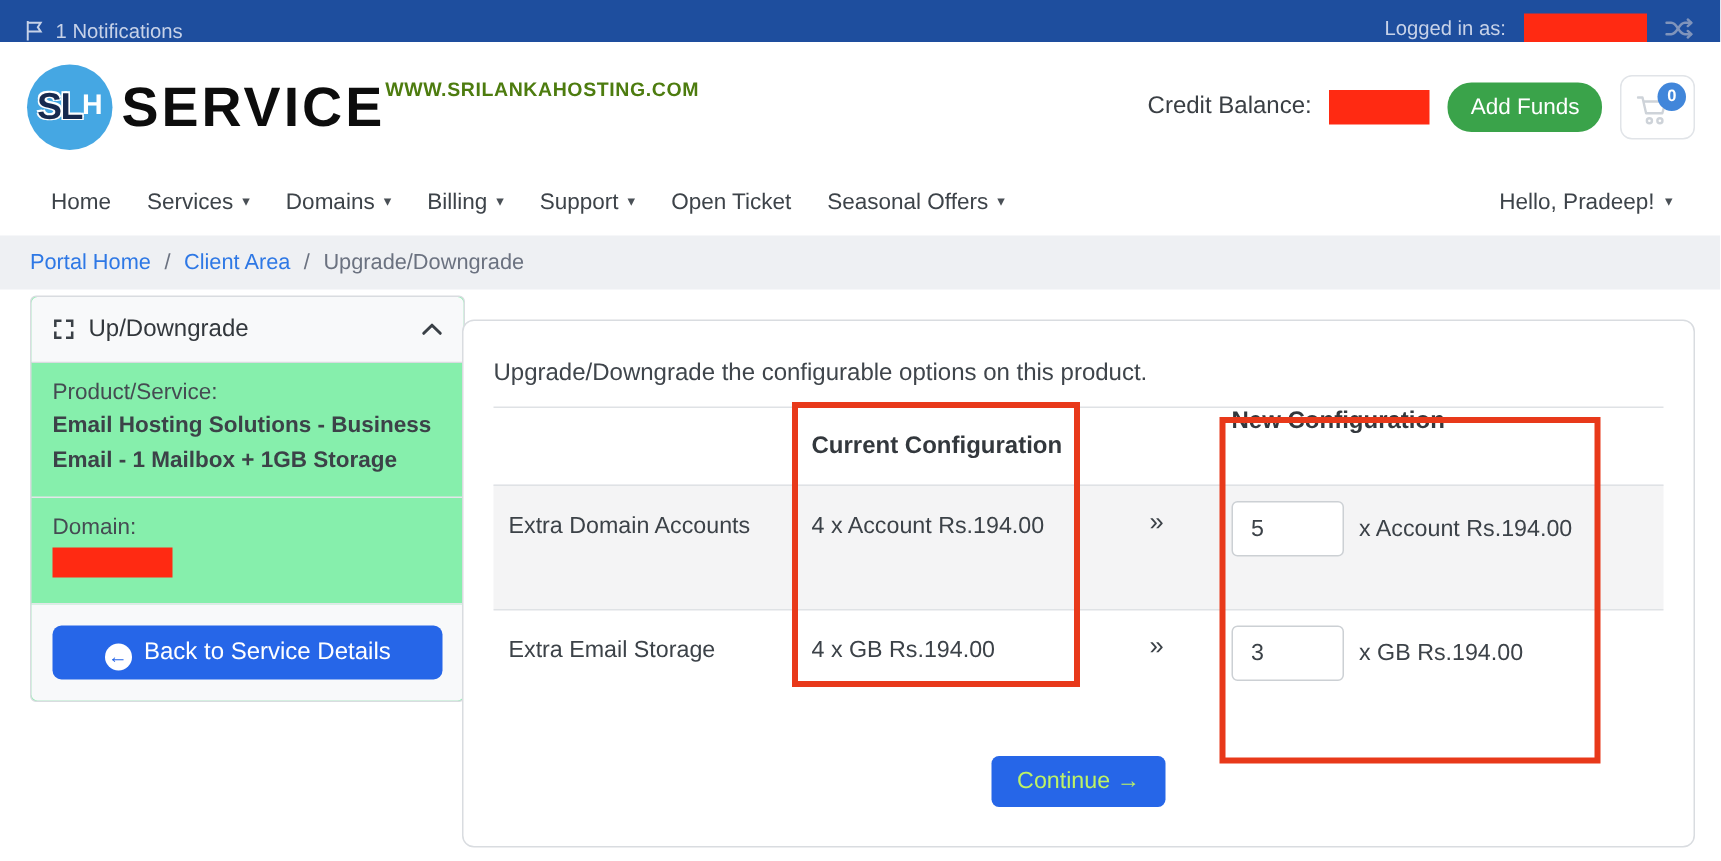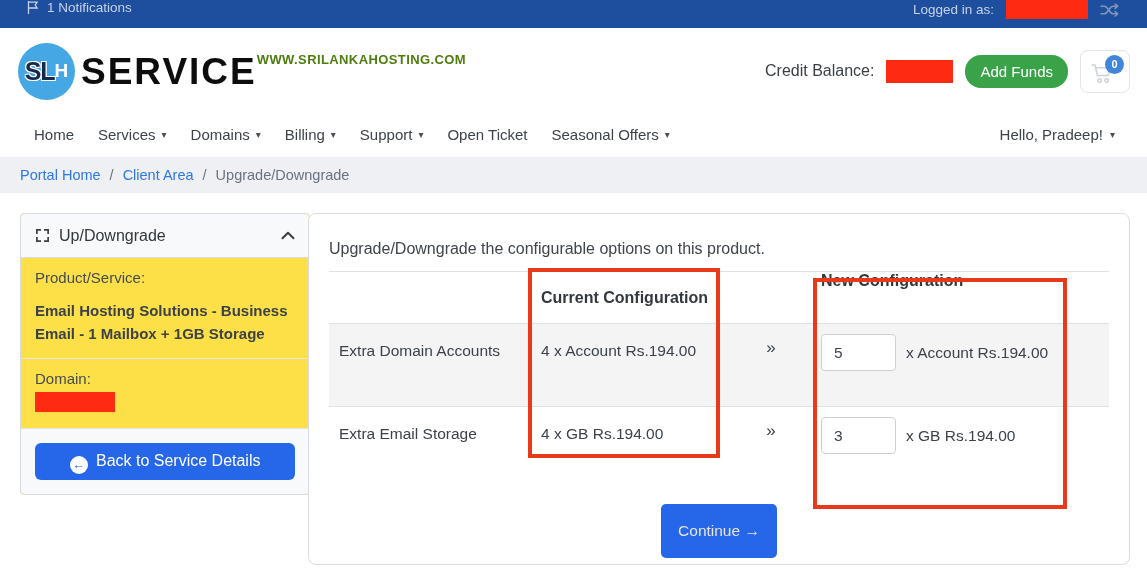--- a/index.html
+++ b/index.html
@@ -7,21 +7,21 @@
   #frame {
     position:relative; width:1147px; height:574px; overflow:hidden;
     background:#fff; font-family:"Liberation Sans", sans-serif;
     -webkit-font-smoothing:antialiased;
   }
 
   
   .topbar {
     position:absolute; left:0; top:0; width:100%; height:28px;
     background:var(--topbar-blue, #1e4e9e); color:#c7d2e8;
-    display:flex; align-items:flex-start; padding:0 26px; font-size:13.5px;
+    display:flex; align-items:flex-end; padding:0 16px; font-size:13.5px;
   }
   .topbar-left { display:flex; align-items:center; gap:7px; }
   .topbar-right { margin-left:auto; display:flex; align-items:center; gap:12px; }
   .redact { background:var(--redaction-red, #ff2a12); display:inline-block; }
   .redact.topbar-redact { width:82px; height:19px; }
   .shuffle-icon svg { display:block; }
 
   
   .site-header {
     position:absolute; left:0; top:29px; width:100%; height:84px; background:#fff;
@@ -76,32 +76,32 @@
   
   .breadcrumb {
     position:absolute; left:0; top:157px; width:100%; height:36px;
     background:#eef0f3; display:flex; align-items:center; gap:9px;
     padding:0 20px; font-size:14.5px; color:#6b7280;
   }
   .crumb-link { color:var(--link-blue, #2e78e5); cursor:pointer; text-decoration:none; }
 
   
   .sidebar-card {
-    position:absolute; left:20px; top:213px; width:290px;
-    background:#fde047; border:1px solid #d9dce0; border-radius:4px;
+    position:absolute; left:20px; top:197px; width:290px;
+    background:#86efac; border:1px solid #d9dce0; border-radius:4px;
   }
   .sidebar-header {
     height:44px; background:#f8f9fa; border-bottom:1px solid #d9dce0;
     border-radius:4px 4px 0 0; display:flex; align-items:center; gap:9px;
     padding:0 14px; font-size:16px; color:#32373c; cursor:pointer;
   }
   .sidebar-header .chev { margin-left:auto; display:flex; }
   .sidebar-section { padding:11px 14px 13px; font-size:15px; color:#454b52; }
   .sidebar-section.bordered { border-bottom:1px solid #e3e6e9; }
-  .product-name { font-weight:700; color:#3c4248; line-height:23px; margin-top:13px; }
+  .product-name { font-weight:700; color:#3c4248; line-height:23px; margin-top:2px; }
   .redact.domain-redact { width:80px; height:20px; margin-top:5px; }
   .sidebar-footer { background:#f8f9fa; padding:14px; border-radius:0 0 4px 4px; }
   .back-btn {
     width:100%; background:var(--primary-button-blue, #2666e8); color:#fff;
     border:none; border-radius:6px; font-size:16px; line-height:23px;
     padding:6px 10px; cursor:pointer; font-family:inherit;
   }
   .back-btn .circle-icon {
     display:inline-flex; width:18px; height:18px; border-radius:50%;
     background:#fff; color:var(--primary-button-blue, #2666e8);
@@ -126,22 +126,22 @@
   .cell-name { padding-left:10px; }
   .cell-chevron { text-align:center; padding-top:14px; font-size:17px; color:#3c4248; }
   .cell-new { display:flex; align-items:center; gap:10px; padding:10px 0 0 20px; align-self:start; }
   .qty-input {
     width:75px; height:37px; border:1px solid #ccd0d4; border-radius:4px;
     font-size:15.5px; color:#3c4248; padding:0 12px; font-family:inherit;
     background:#fff; outline:none;
   }
   .continue-btn {
     display:block; margin:13px auto 0; background:var(--primary-button-blue, #2666e8);
-    color:#e5e5e5; border:none; border-radius:5px; font-size:15.5px;
-    padding:18px 17px; cursor:pointer; font-family:inherit;
+    color:#bef264; border:none; border-radius:5px; font-size:15.5px;
+    padding:8px 17px; cursor:pointer; font-family:inherit;
   }
 
   
   .anno { position:absolute; border:4px solid var(--annotation-red, #e8391a); pointer-events:none; z-index:10; }
   .anno-current { left:528px; top:268px; width:192px; height:190px; }
   .anno-new { left:813px; top:278px; width:254px; height:231px; }
 
   .icon { display:inline-flex; }
 </style>
 </head>

